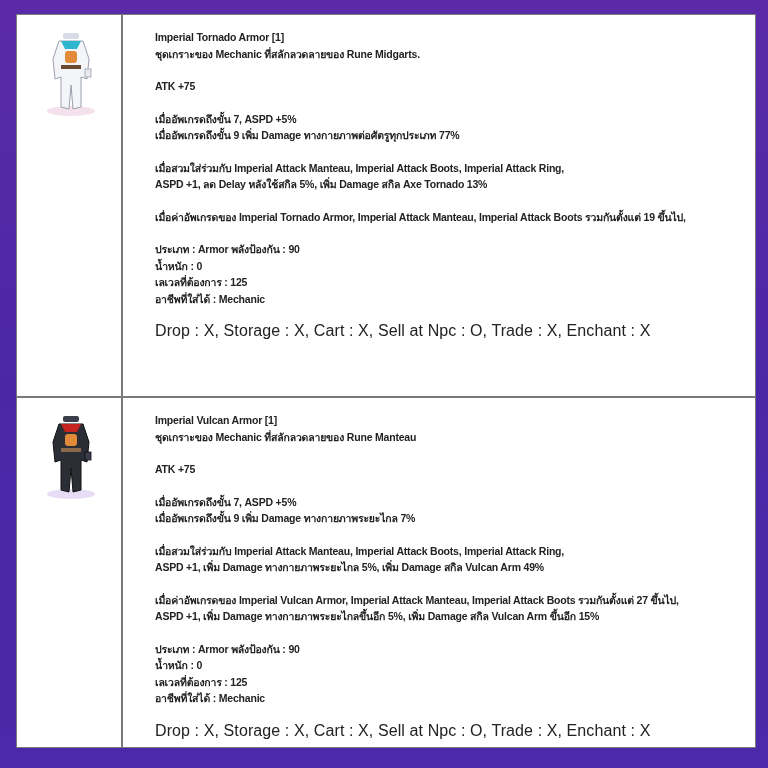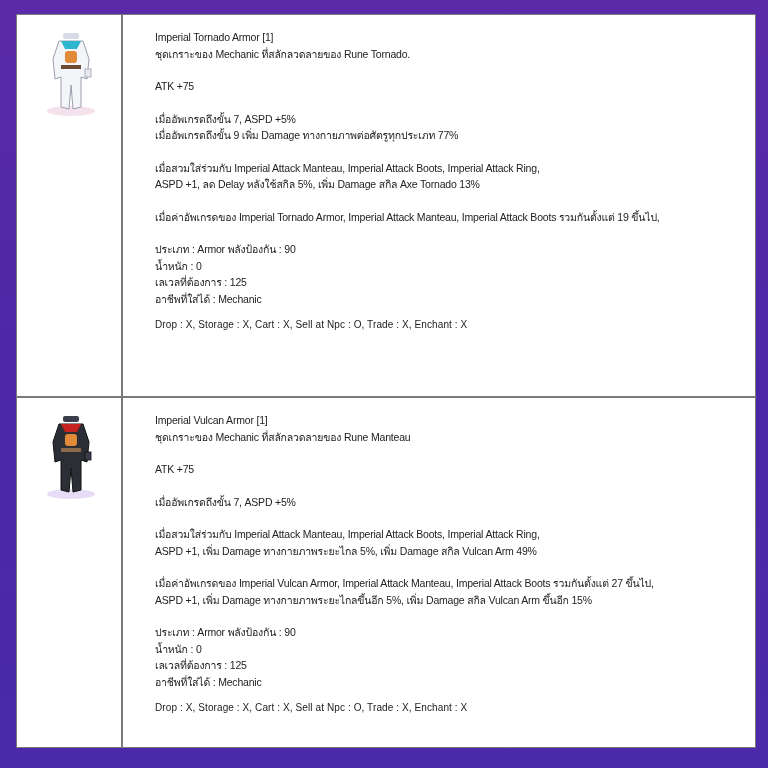--- a/index.html
+++ b/index.html
@@ -15,23 +15,23 @@
     position:absolute; left:16px; top:14px; width:740px; height:734px;
     background:#ffffff; border:1px solid #7a7a7a; box-sizing:border-box;
   }
   .row { position:absolute; left:0; width:100%; box-sizing:border-box; }
   .row1 { top:0; height:383px; border-bottom:2px solid #7a7a7a; }
   .row2 { top:383px; height:349px; }
   .icon-cell { position:absolute; left:0; top:0; width:106px; height:100%;
     border-right:2px solid #7a7a7a; box-sizing:border-box; }
   .desc-cell { position:absolute; left:106px; top:0; right:0; height:100%;
     padding:14px 0 0 32px; box-sizing:border-box; font-size:10.5px; color:#222; line-height:16.5px; }
-  .line { white-space:nowrap; font-weight:normal; font-stretch:condensed; letter-spacing:-0.2px;}
+  .line { white-space:nowrap; font-weight:bold; font-stretch:condensed; letter-spacing:-0.2px;}
   .gap { height:16px; }
-  .flags { margin-top:10px; font-size:10px; font-weight:normal; letter-spacing:0.1px; color:#222; }
+  .flags { margin-top:16px; font-size:16px; font-weight:normal; letter-spacing:0.1px; color:#222; }
   .sprite { position:absolute; left:24px; top:14px; width:60px; height:88px; }
 </style>
 </head>
 <body>
 
 <div class="bg-top"></div>
 
 <div class="table">
 
   <div class="row row1">
@@ -41,21 +41,21 @@
         <rect x="22" y="4" width="16" height="6" rx="2" fill="#d8dbe6"></rect>
         <path d="M18 12 L42 12 L48 30 L46 50 L40 48 L40 78 L32 80 L30 56 L28 80 L20 78 L20 48 L14 50 L12 30 Z" fill="#f4f5f8" stroke="#9aa0ad" stroke-width="1"></path>
         <path d="M20 12 L40 12 L36 20 L24 20 Z" fill="#2fb6cf"></path>
         <rect x="24" y="22" width="12" height="12" rx="3" fill="#e08a3a"></rect>
         <rect x="20" y="36" width="20" height="4" fill="#6b4a34"></rect>
         <rect x="44" y="40" width="6" height="8" fill="#e8e9ef" stroke="#9aa0ad" stroke-width="0.8"></rect>
       </svg>
     </div>
     <div class="desc-cell">
       <div class="line">Imperial Tornado Armor [1]</div>
-      <div class="line">ชุดเกราะของ Mechanic ที่สลักลวดลายของ Rune Tornado.</div>
+      <div class="line">ชุดเกราะของ Mechanic ที่สลักลวดลายของ Rune Midgarts.</div>
       <div class="gap"></div>
       <div class="line">ATK +75</div>
       <div class="gap"></div>
       <div class="line">เมื่ออัพเกรดถึงขั้น 7, ASPD +5%</div>
       <div class="line">เมื่ออัพเกรดถึงขั้น 9 เพิ่ม Damage ทางกายภาพต่อศัตรูทุกประเภท 77%</div>
       <div class="gap"></div>
       <div class="line">เมื่อสวมใส่ร่วมกับ Imperial Attack Manteau, Imperial Attack Boots, Imperial Attack Ring,</div>
       <div class="line">ASPD +1, ลด Delay หลังใช้สกิล 5%, เพิ่ม Damage สกิล Axe Tornado 13%</div>
       <div class="gap"></div>
       <div class="line">เมื่อค่าอัพเกรดของ Imperial Tornado Armor, Imperial Attack Manteau, Imperial Attack Boots รวมกันตั้งแต่ 19 ขึ้นไป,</div>
@@ -80,20 +80,21 @@
         <rect x="44" y="40" width="6" height="8" fill="#3a3d4a" stroke="#111" stroke-width="0.8"></rect>
       </svg>
     </div>
     <div class="desc-cell">
       <div class="line">Imperial Vulcan Armor [1]</div>
       <div class="line">ชุดเกราะของ Mechanic ที่สลักลวดลายของ Rune Manteau</div>
       <div class="gap"></div>
       <div class="line">ATK +75</div>
       <div class="gap"></div>
       <div class="line">เมื่ออัพเกรดถึงขั้น 7, ASPD +5%</div>
+      <div class="line">เมื่ออัพเกรดถึงขั้น 9 เพิ่ม Damage ทางกายภาพระยะไกล 7%</div>
       <div class="gap"></div>
       <div class="line">เมื่อสวมใส่ร่วมกับ Imperial Attack Manteau, Imperial Attack Boots, Imperial Attack Ring,</div>
       <div class="line">ASPD +1, เพิ่ม Damage ทางกายภาพระยะไกล 5%, เพิ่ม Damage สกิล Vulcan Arm 49%</div>
       <div class="gap"></div>
       <div class="line">เมื่อค่าอัพเกรดของ Imperial Vulcan Armor, Imperial Attack Manteau, Imperial Attack Boots รวมกันตั้งแต่ 27 ขึ้นไป,</div>
       <div class="line">ASPD +1, เพิ่ม Damage ทางกายภาพระยะไกลขึ้นอีก 5%, เพิ่ม Damage สกิล Vulcan Arm ขึ้นอีก 15%</div>
       <div class="gap"></div>
       <div class="line">ประเภท : Armor  พลังป้องกัน : 90</div>
       <div class="line">น้ำหนัก : 0</div>
       <div class="line">เลเวลที่ต้องการ : 125</div>

